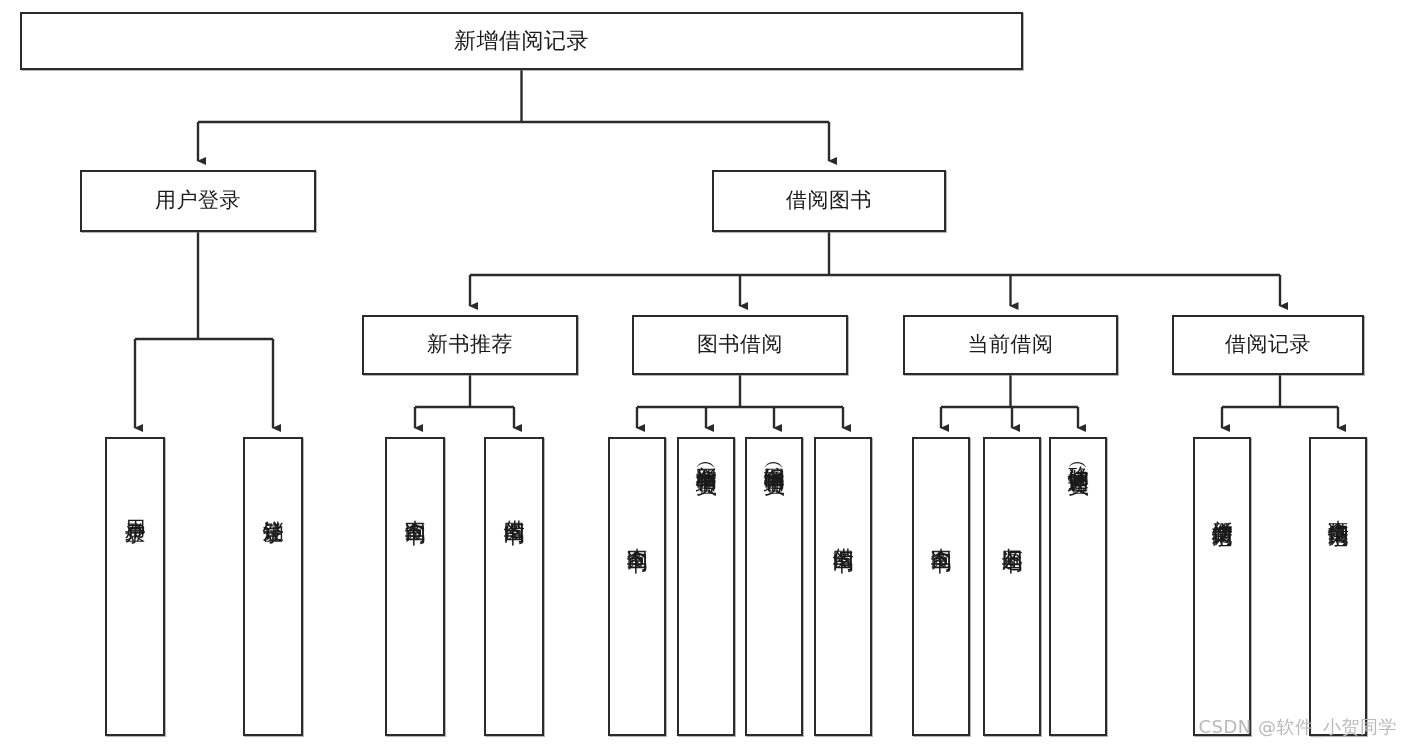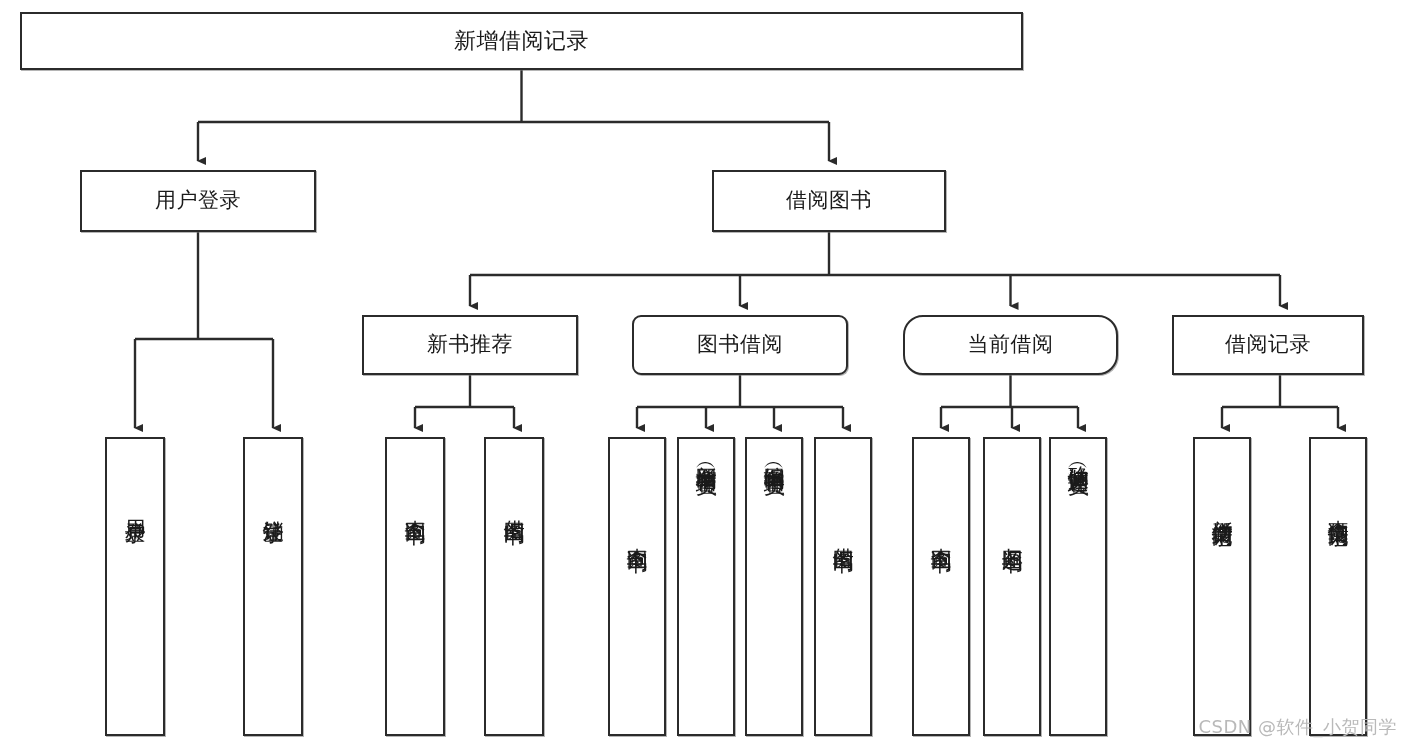--- a/index.html
+++ b/index.html
@@ -137,24 +137,24 @@
       </div>
       <div class="node horizontal" style="left: 80px; top: 170px; width: 236px; height: 62px;">
         <span class="node-label">用户登录</span>
       </div>
       <div class="node horizontal" style="left: 712px; top: 170px; width: 234px; height: 62px;">
         <span class="node-label">借阅图书</span>
       </div>
       <div class="node horizontal" style="left: 362px; top: 315px; width: 216px; height: 60px;">
         <span class="node-label">新书推荐</span>
       </div>
-      <div class="node horizontal" style="left: 632px; top: 315px; width: 216px; height: 60px; border-radius: 9px;">
+      <div class="node horizontal" style="left: 632px; top: 315px; width: 216px; height: 60px;">
         <span class="node-label">图书借阅</span>
       </div>
-      <div class="node horizontal" style="left: 903px; top: 315px; width: 215px; height: 60px; border-radius: 20px;">
+      <div class="node horizontal" style="left: 903px; top: 315px; width: 215px; height: 60px;">
         <span class="node-label">当前借阅</span>
       </div>
       <div class="node horizontal" style="left: 1172px; top: 315px; width: 192px; height: 60px;">
         <span class="node-label">借阅记录</span>
       </div>
       <div class="node vertical mid" style="left: 105px; top: 437px; width: 60px; height: 299px;">
         <span class="node-label">用户登录</span>
       </div>
       <div class="node vertical mid" style="left: 243px; top: 437px; width: 60px; height: 299px;">
         <span class="node-label">注销登录</span>

